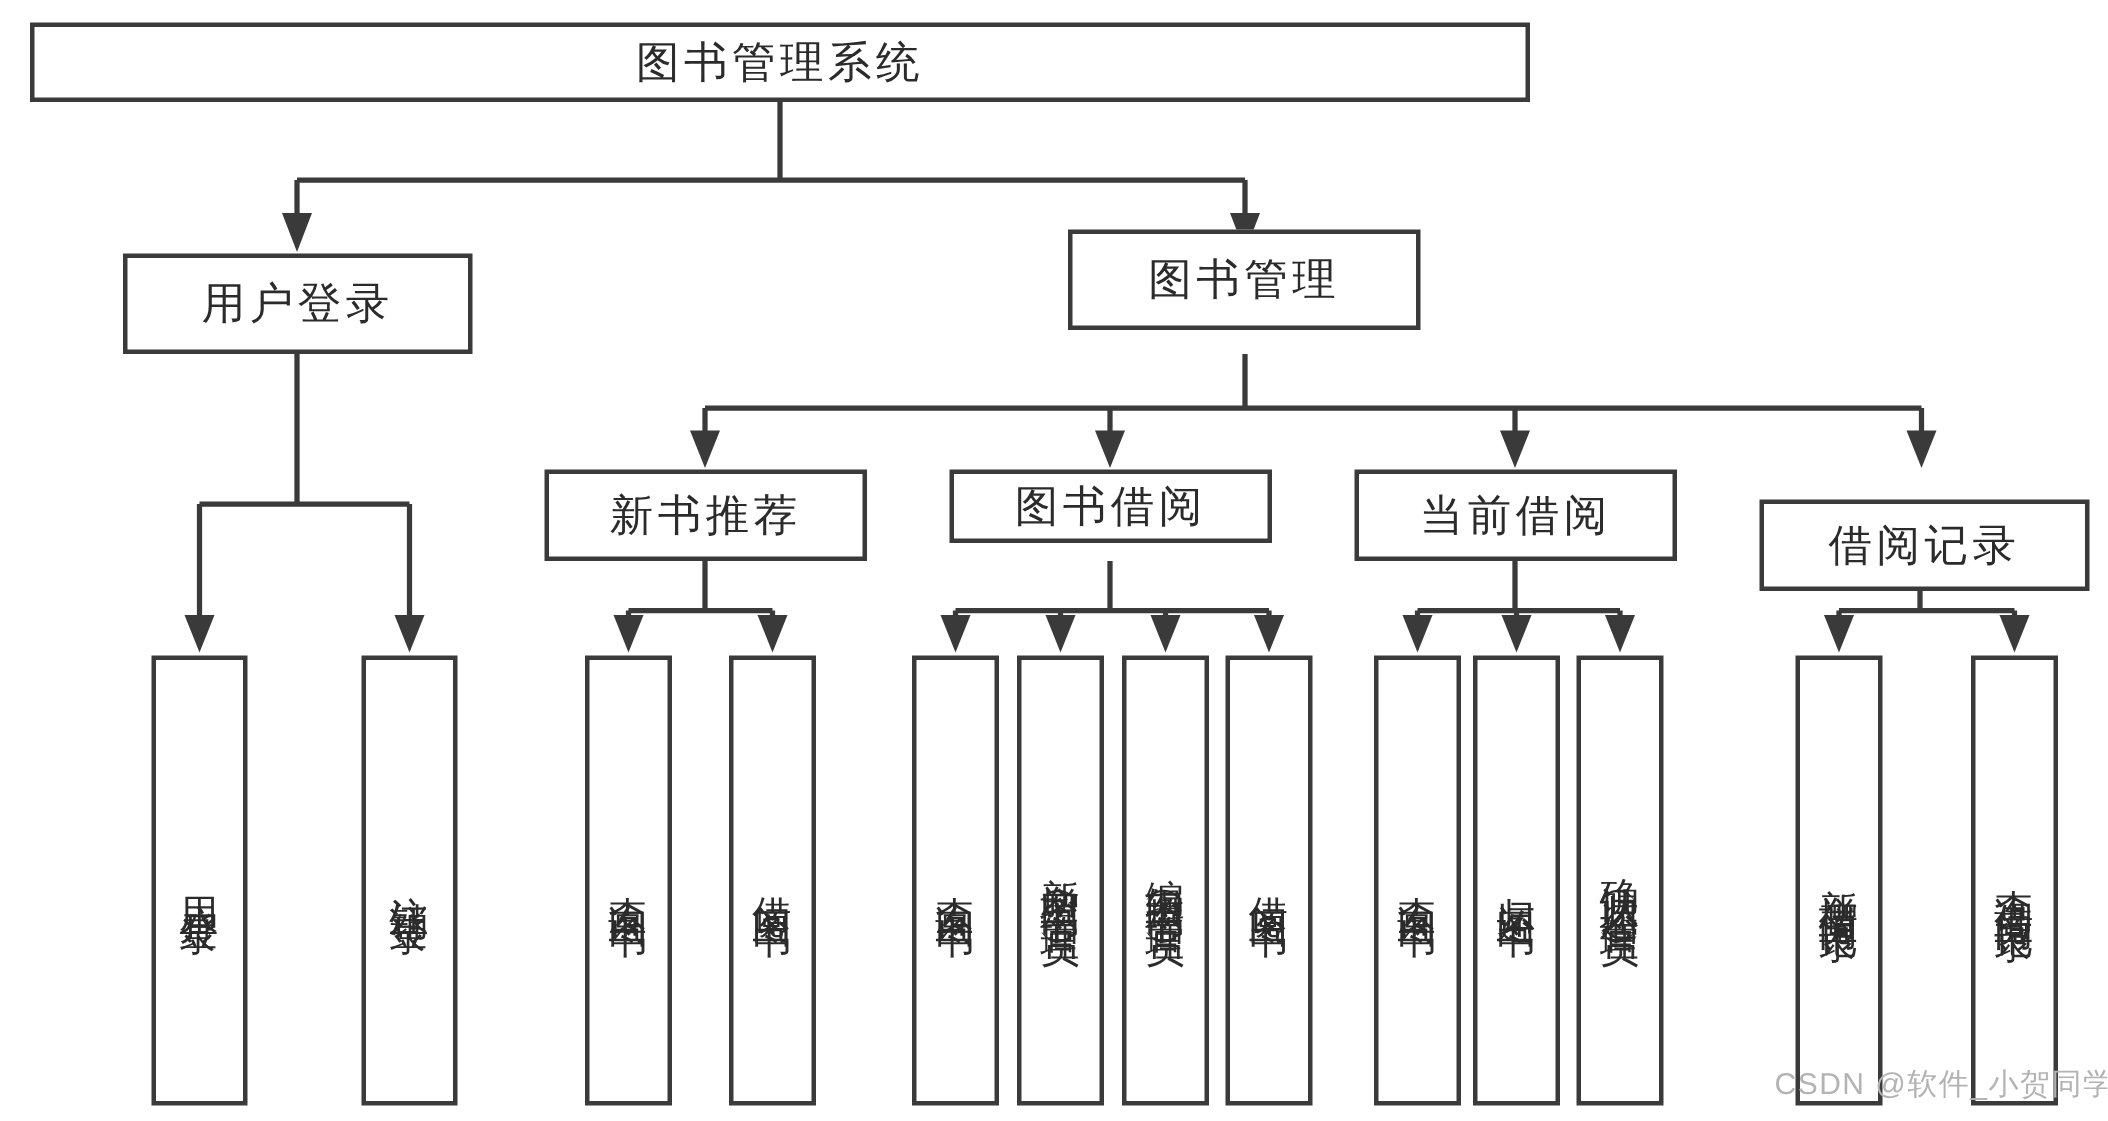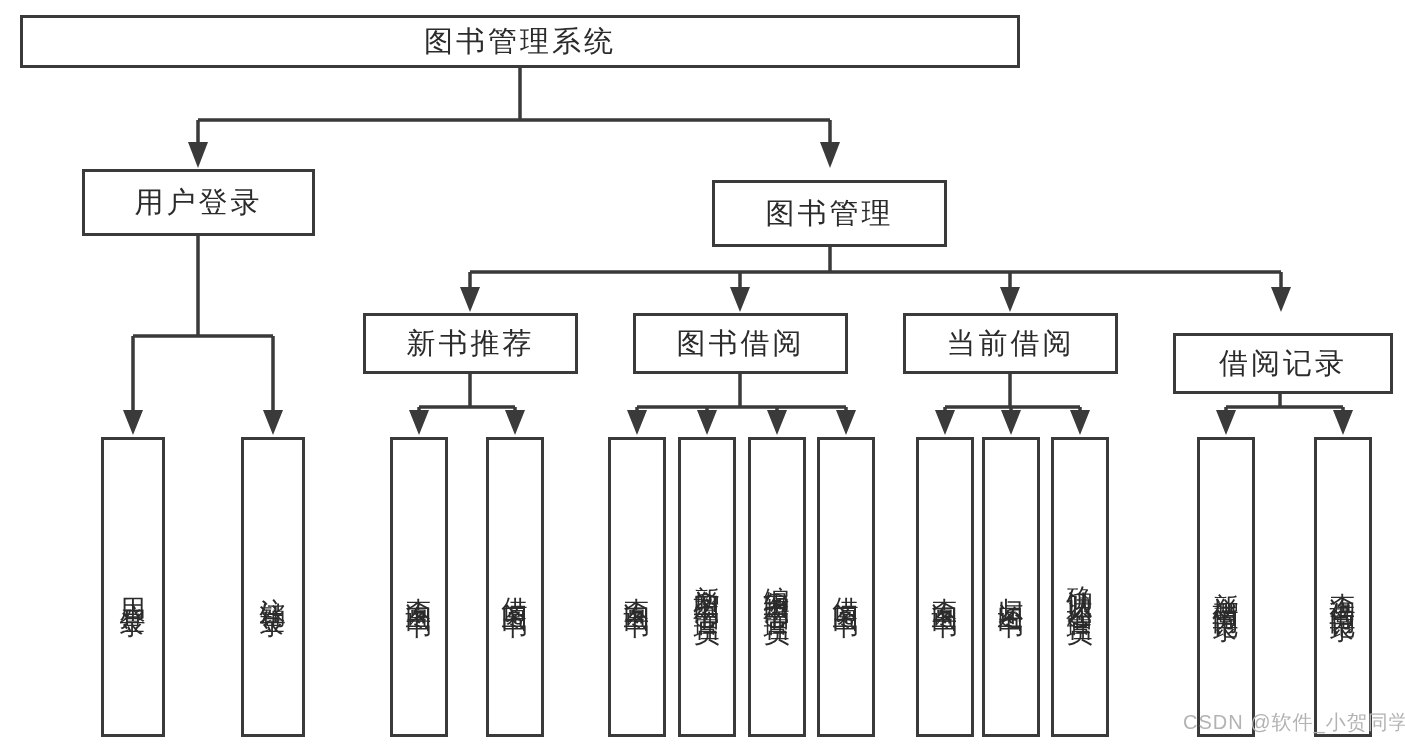--- a/index.html
+++ b/index.html
@@ -108,28 +108,28 @@
     </g>
   </svg>
 
   <div class="node hbox" style="left:20px; top:15px; width:1000px; height:53px;">
     <span>图书管理系统</span>
   </div>
 
   <div class="node hbox" style="left:82px; top:169px; width:233px; height:67px;">
     <span>用户登录</span>
   </div>
-  <div class="node hbox" style="left:712px; top:180px; width:235px; height:67px;">
+  <div class="node hbox" style="left:712px; top:153px; width:235px; height:67px;">
     <span>图书管理</span>
   </div>
 
   <div class="node hbox" style="left:363px; top:313px; width:215px; height:61px;text-align:center;">
     <span>新书推荐</span>
   </div>
-  <div class="node hbox" style="left:633px; top:313px; width:215px; height:61px;">
+  <div class="node hbox" style="left:633px; top:313px; width:215px; height:49px;">
     <span>图书借阅</span>
   </div>
   <div class="node hbox" style="left:903px; top:313px; width:215px; height:61px;">
     <span>当前借阅</span>
   </div>
   <div class="node hbox" style="left:1173px; top:313px; width:220px; height:61px;margin-top:20px;">
     <span>借阅记录</span>
   </div>
 
   <div class="node vbox" style="left:101px; top:437px; width:64px; height:300px;">

